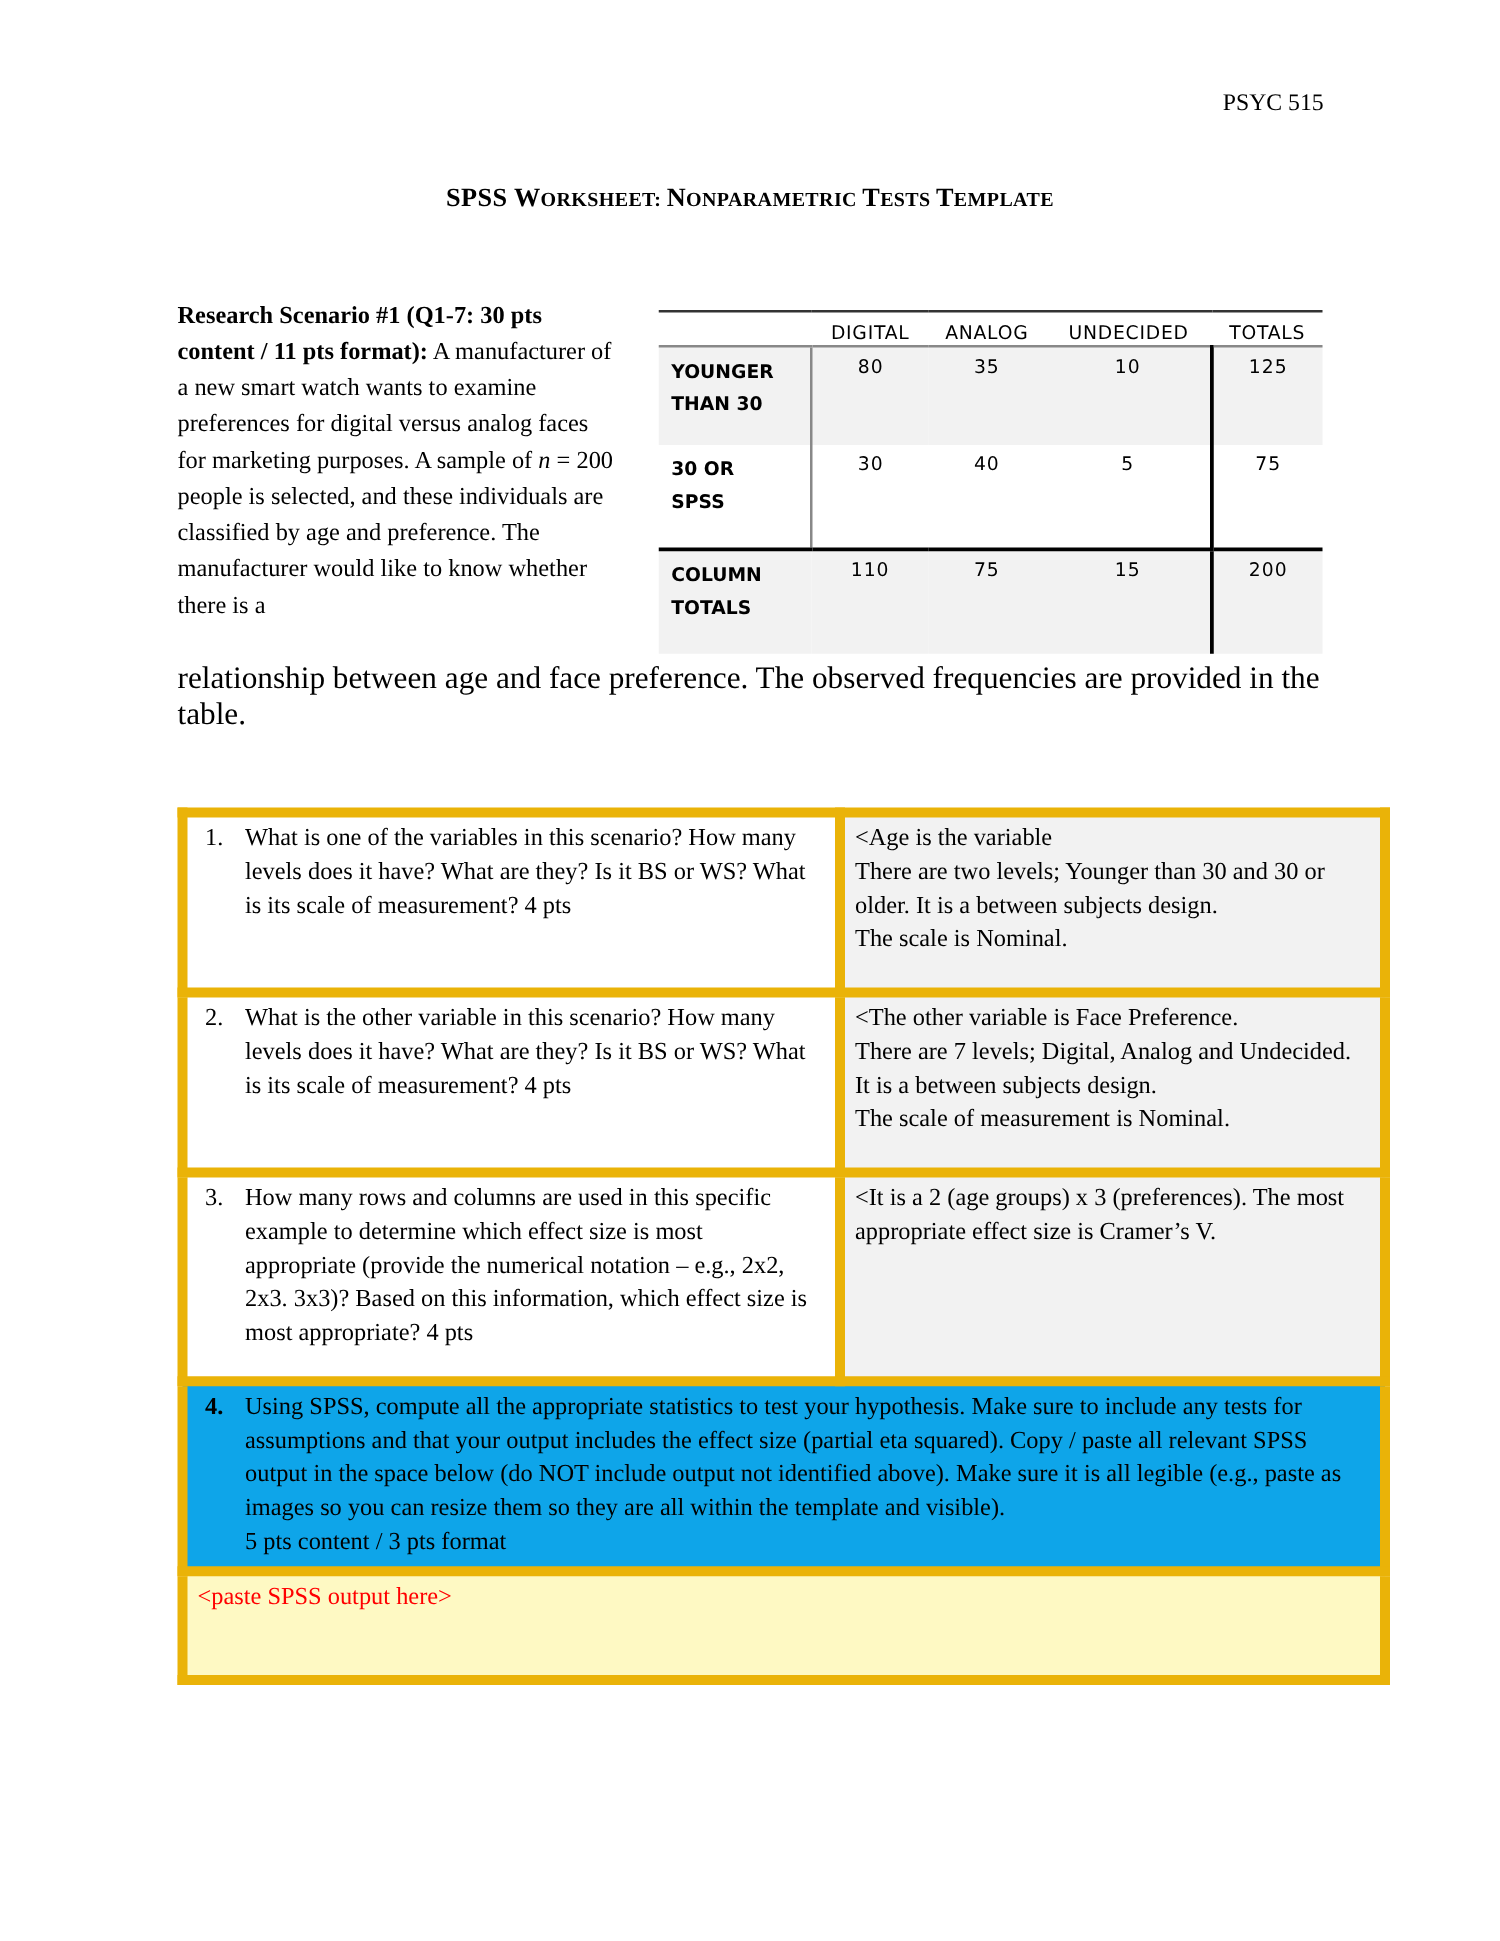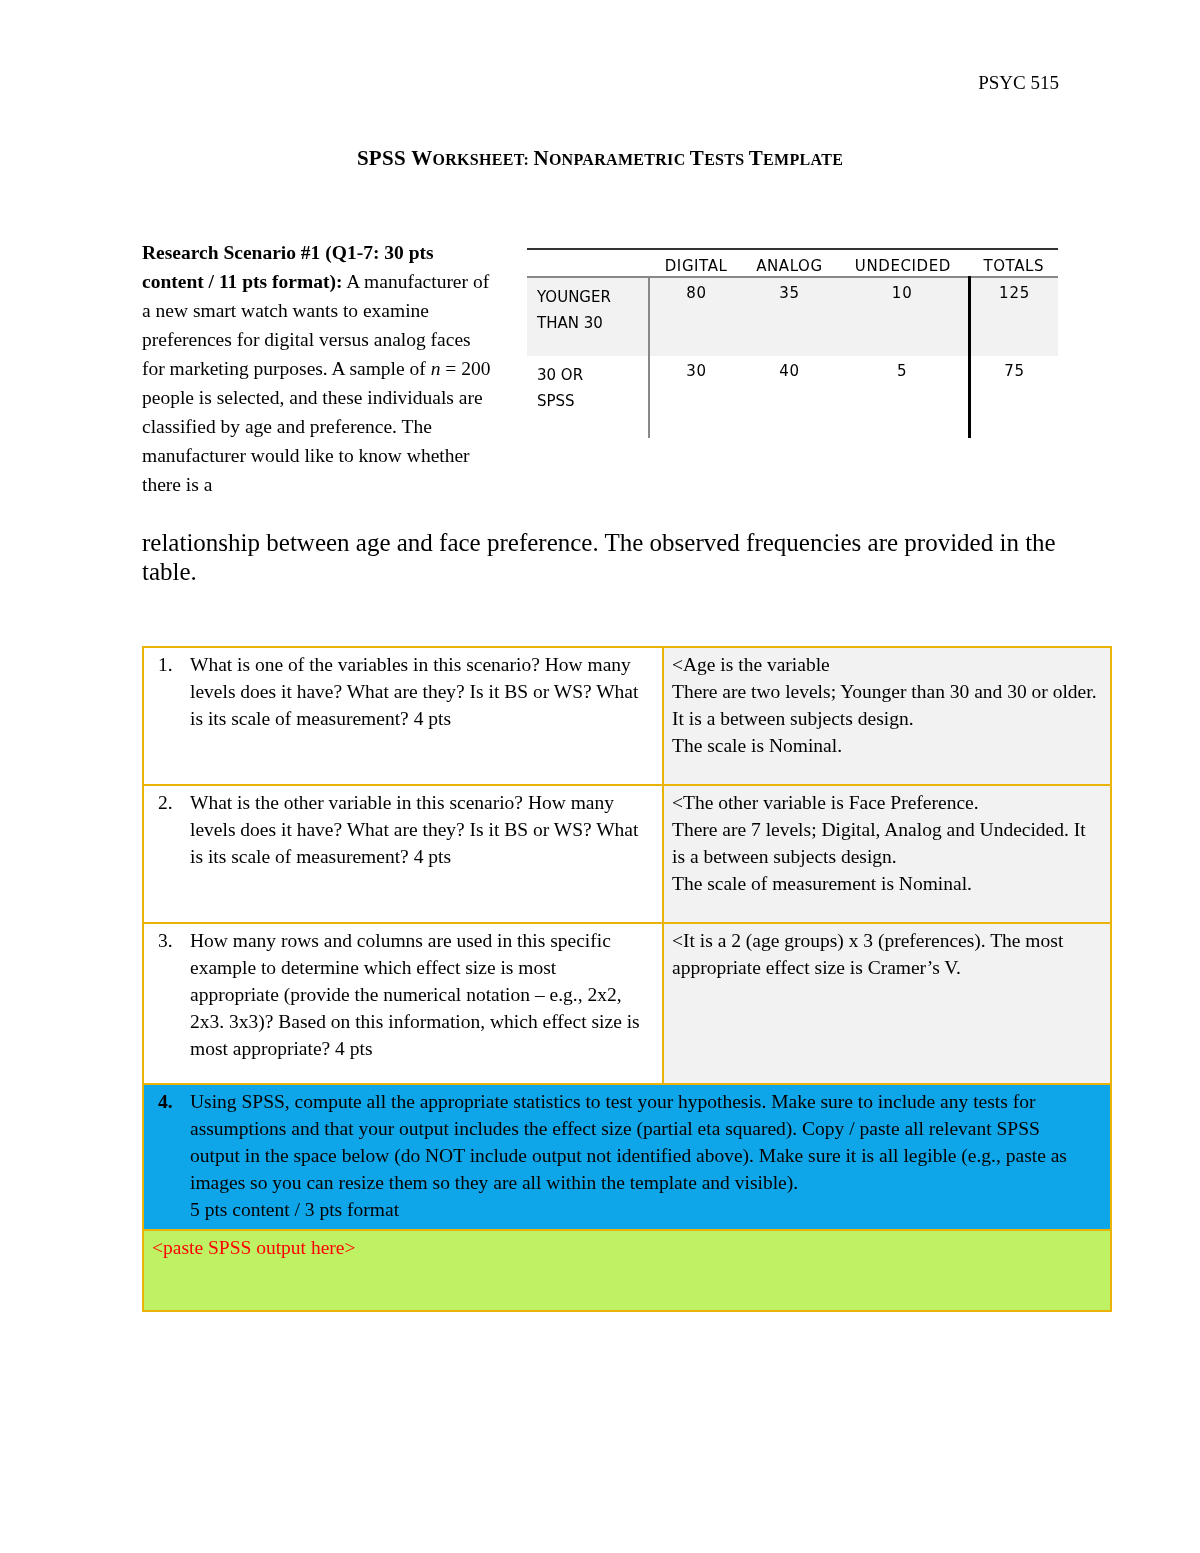--- a/index.html
+++ b/index.html
@@ -13,38 +13,38 @@
   .scenario { position:absolute; left:142px; top:238px; width:920px; font-size:19.5px; line-height:29px; }
   .scenario-left { width:355px; }
   .scenario-full { position:absolute; left:142px; top:528px; width:920px; font-size:25px; line-height:29px; }
 
   
   .ct { position:absolute; left:527px; top:248px; width:531px; border-collapse:collapse;
         font-family:"DejaVu Sans", "Liberation Sans", sans-serif; font-size:15px; }
   .ct th, .ct td { padding:0; vertical-align:top; }
   .ct .hdr-row th { height:25px; font-weight:normal; text-align:center; vertical-align:bottom;
                     border-top:2px solid #333; border-bottom:2px solid #888; padding-bottom:1px; letter-spacing:0.6px; }
-  .ct .row-label { text-align:left; font-weight:normal; padding:6px 0 0 10px; line-height:26px; }
+  .ct .row-label { text-align:left; font-weight:bold; padding:6px 0 0 10px; line-height:26px; }
   .ct td.num { text-align:center; padding-top:6px; letter-spacing:0.8px; }
   .ct tr.shade td { background:#f2f2f2; }
   .ct tr.r1 td { height:72px; }
   .ct tr.r2 td { height:76px; }
   .ct tr.r3 td { height:76px; border-top:3px solid #000; }
   .ct .vline { border-left:2px solid #888;margin-top:20px; }
   .ct .vtotal { border-left:3px solid #000; }
 
   
   .qa { position:absolute; left:142px; top:646px; width:970px; border-collapse:collapse; font-size:19.5px; line-height:27px; }
-  .qa td { border:2px solid #eab308; vertical-align:top; padding:3px 8px 6px 8px; }
+  .qa td { border:8px solid #eab308; vertical-align:top; padding:3px 8px 6px 8px; }
   .qa td.q { width:502px; background:#fff; }
   .qa td.a { background:#f2f2f2; color:#000000; }
   .qa .qnum { display:inline-block; width:38px; vertical-align:top; padding-left:6px; box-sizing:border-box; }
   .qa .qtext { display:inline-block; width:455px; vertical-align:top; }
   .qa .full { background:#0ea5e9; }
-  .qa .paste { background:#bef264; color:#ff0000; height:70px; }
+  .qa .paste { background:#fef9c3; color:#ff0000; height:70px; }
   .bold { font-weight:bold; }
   .ital { font-style:italic; }
 </style>
 </head>
 <body>
 
 <div class="header-code">PSYC 515</div>
 
 <div class="doc-title">
   <span>SPSS </span><span>W</span><span class="sc">ORKSHEET: </span><span>N</span><span class="sc">ONPARAMETRIC </span><span>T</span><span class="sc">ESTS </span><span>T</span><span class="sc">EMPLATE</span>
@@ -75,20 +75,27 @@
     <td class="num">35</td>
     <td class="num">10</td>
     <td class="num vtotal">125</td>
   </tr>
   <tr class="r2">
     <td class="row-label"><span>30 OR</span><br><span>SPSS</span></td>
     <td class="num vline">30</td>
     <td class="num">40</td>
     <td class="num">5</td>
     <td class="num vtotal">75</td>
+  </tr>
+  <tr class="r3 shade">
+    <td class="row-label"><span>COLUMN</span><br><span>TOTALS</span></td>
+    <td class="num">110</td>
+    <td class="num">75</td>
+    <td class="num">15</td>
+    <td class="num vtotal">200</td>
   </tr>
 </tbody>
   </table>
 
 <table class="qa">
   <tbody>
       <tr>
     <td class="q" style="height:127px">
       <span class="qnum">1.</span><span class="qtext">What is one of the variables in this scenario? How many levels does it have? What are they? Is it BS or WS? What is its scale of measurement? 4 pts</span>
     </td>

